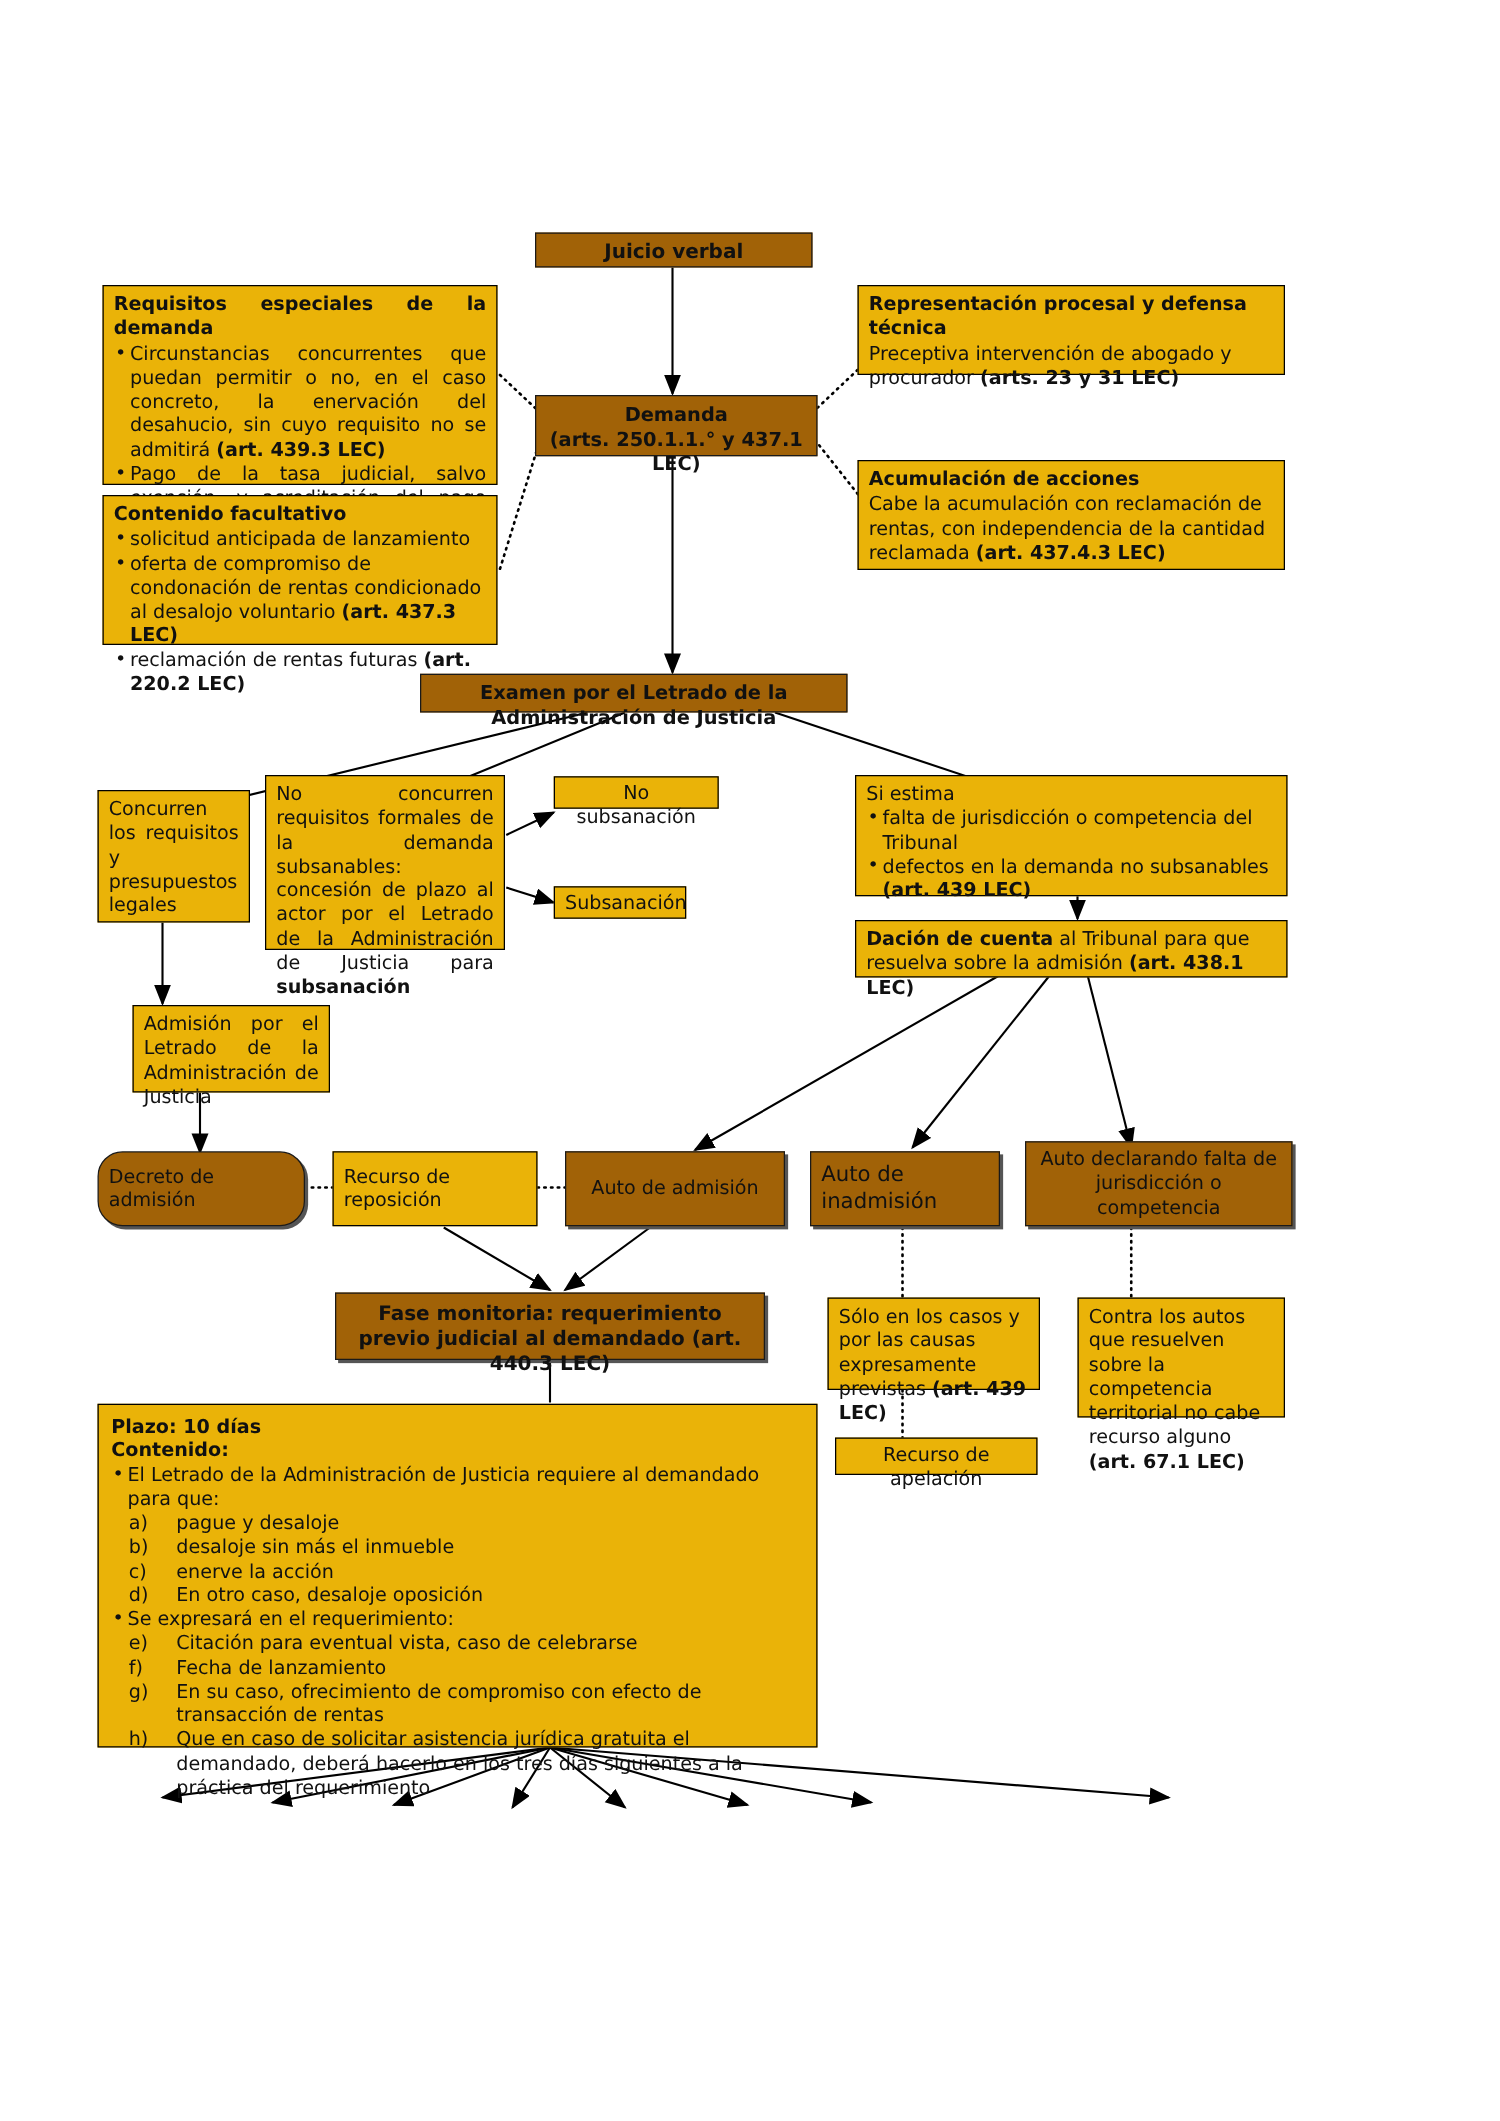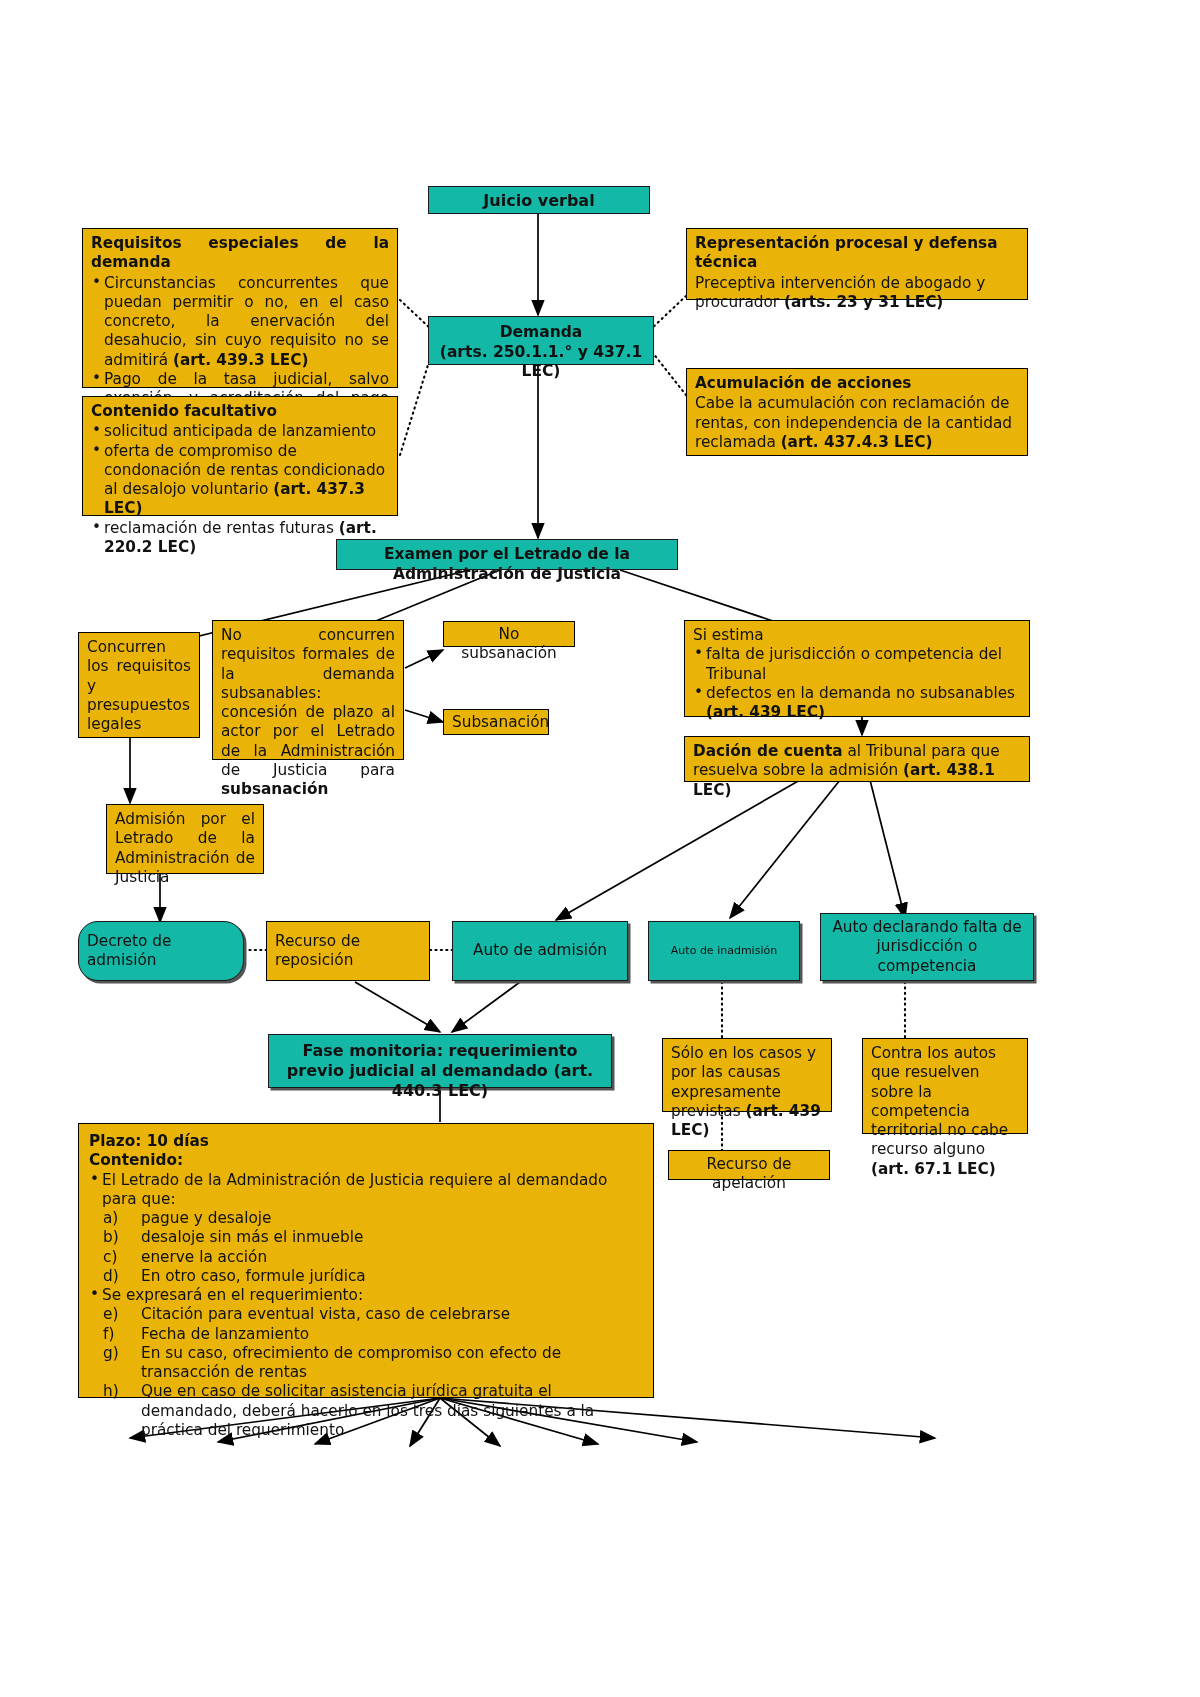--- a/index.html
+++ b/index.html
@@ -16,21 +16,21 @@
 
   .box {
     position:absolute;
     border:1.6px solid #000;
     background:#eab308;
     padding:5px 8px;
     font-size:15.5px;
     line-height:1.26;
     color:#111;
   }
-  .blue { background:#14b8a6; border:1.8px solid #1a1a1a; }
+  .blue { background:#a16207; border:1.8px solid #1a1a1a; }
   .blue.shadow { box-shadow:2.5px 2.5px 0 #555; }
   .ctr { text-align:center; }
   .just { text-align:justify; text-justify:inter-word; }
   .b { font-weight:bold; }
   .hd { font-weight:bold; display:block; margin-bottom:1px; }
   ul { margin:0; padding:0; list-style:none; }
   ul li { position:relative; padding-left:13px; }
   ul li:before { content:"\2022"; position:absolute; left:1px; top:-1px; }
   ol.alpha { margin:0; padding:0; list-style:none; }
   ol.alpha li { position:relative; padding-left:52px; }
@@ -184,21 +184,21 @@
         <span>Recurso de reposición</span>
       </div>
   </div>
 
   <div class="box blue shadow" style="left:452px; top:921px; width:176px; height:60px; font-size:15.3px;">
     <div class="mid">
         <span>Auto de admisión</span>
       </div>
   </div>
 
-  <div class="box blue shadow" style="left:648px; top:921px; width:152px; height:60px; font-size:11px;">
+  <div class="box blue shadow" style="left:648px; top:921px; width:152px; height:60px; font-size:17px;">
     <div class="mid">
         <span>Auto de inadmisión</span>
       </div>
   </div>
 
   <div class="box blue shadow ctr" style="left:820px; top:913px; width:214px; height:68px; font-size:15.3px;">
     <div class="mid">
         <span>Auto declarando falta de jurisdicción o competencia</span>
       </div>
   </div>
@@ -222,21 +222,21 @@
   <div class="box" style="left:78px; top:1123px; width:576px; height:275px; font-size:15.3px; padding:8px 10px;">
     <span class="b" style="display:block;">Plazo: 10 días</span>
     <span class="b" style="display:block;">Contenido:</span>
     <ul>
       <li>El Letrado de la Administración de Justicia requiere al demandado para que:</li>
     </ul>
     <ol class="alpha">
       <li><span class="lbl">a)</span><span>pague y desaloje</span></li>
       <li><span class="lbl">b)</span><span>desaloje sin más el inmueble</span></li>
       <li><span class="lbl">c)</span><span>enerve la acción</span></li>
-      <li><span class="lbl">d)</span><span>En otro caso, formule jurídica</span></li>
+      <li><span class="lbl">d)</span><span>En otro caso, desaloje oposición</span></li>
     </ol>
     <ul>
       <li>Se expresará en el requerimiento:</li>
     </ul>
     <ol class="alpha">
       <li><span class="lbl">e)</span><span>Citación para eventual vista, caso de celebrarse</span></li>
       <li><span class="lbl">f)</span><span>Fecha de lanzamiento</span></li>
       <li><span class="lbl">g)</span><span>En su caso, ofrecimiento de compromiso con efecto de transacción de rentas</span></li>
       <li><span class="lbl">h)</span><span>Que en caso de solicitar asistencia jurídica gratuita el demandado, deberá hacerlo en los tres días siguientes a la práctica del requerimiento</span></li>
     </ol>

